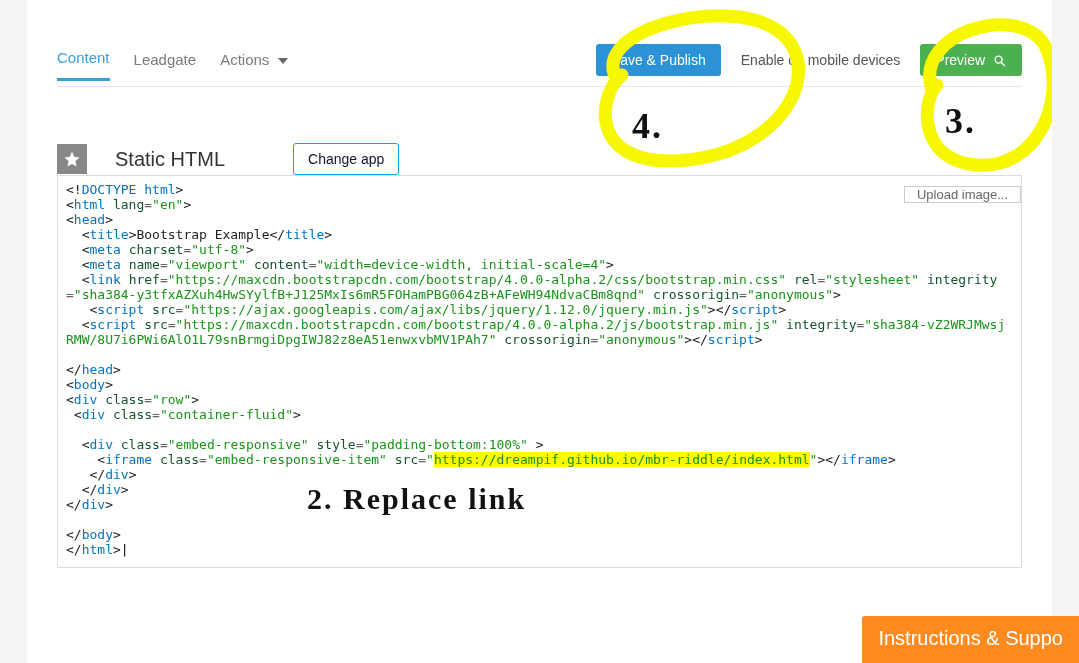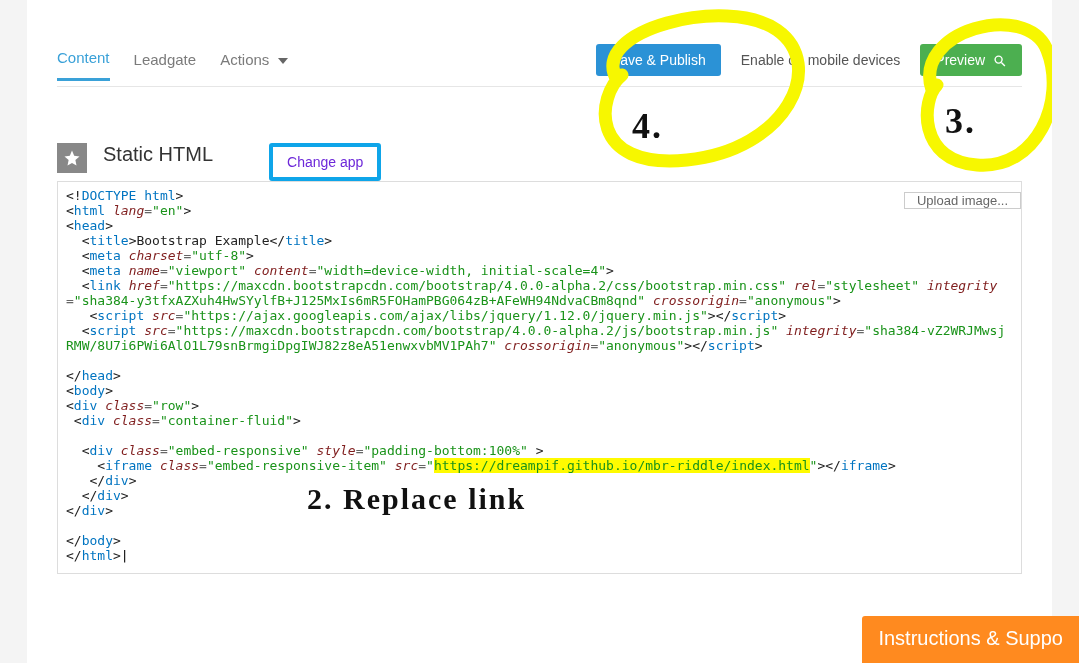--- a/index.html
+++ b/index.html
@@ -61,32 +61,32 @@
       border: 1px solid transparent;
     }
     .btn-primary { background: #2b92d6; color: #fff; }
     .btn-link {
       background: #fff; color: #555; border: none;
       padding: 7px 10px;
     }
     .btn-success { background: #4caf50; color: #fff; }
     .search-ic { display: inline-block; width: 14px; height: 14px; vertical-align: middle; margin-left: 4px; }
     .app-row {
-      display: flex; gap: 16px;
+      display: flex; align-items: center; gap: 28px;
       margin-top: 56px;
     }
     .app-icon {
       width: 30px; height: 30px;
       background: #888;
       display: flex; align-items: center; justify-content: center;
       color: #fff;
     }
     .app-title { font-size: 20px; color: #333; }
     .btn-outline {
-      background: #fff; border: 4px solid #0ea5e9; color: #6d28d9;
+      background: #fff; border: 1px solid #0ea5e9; color: #0f172a;
     }
     .btn-green { background: #5cb85c; color: #fff; border: 1px solid #4cae4c; }
     .tabs2 { margin-top: 70px; display: flex; }
     .file-tab {
       border: 1px solid #ddd;
       border-bottom: none;
       background: #fff;
       padding: 9px 18px;
       border-radius: 4px 4px 0 0;
       color: #555;
@@ -110,21 +110,21 @@
     }
     pre.code {
       font-family: Consolas, Monaco, monospace;
       font-size: 13px;
       line-height: 15px;
       white-space: pre-wrap;
       word-break: break-all;
       color: #000;
     }
     .tag { color: #0074c1; }
-    .attr { color: #7f1d1d; font-style: italic; }
+    .attr { color: #14532d; }
     .eq { color: #666; }
     .str { color: #1a931a; }
     .pl { color: #222; }
     .hl-iframe-url { background: #fffb00; }
     
     .overlay-svg {
       position: absolute;
       top: 0; left: 0;
       pointer-events: none;
     }

